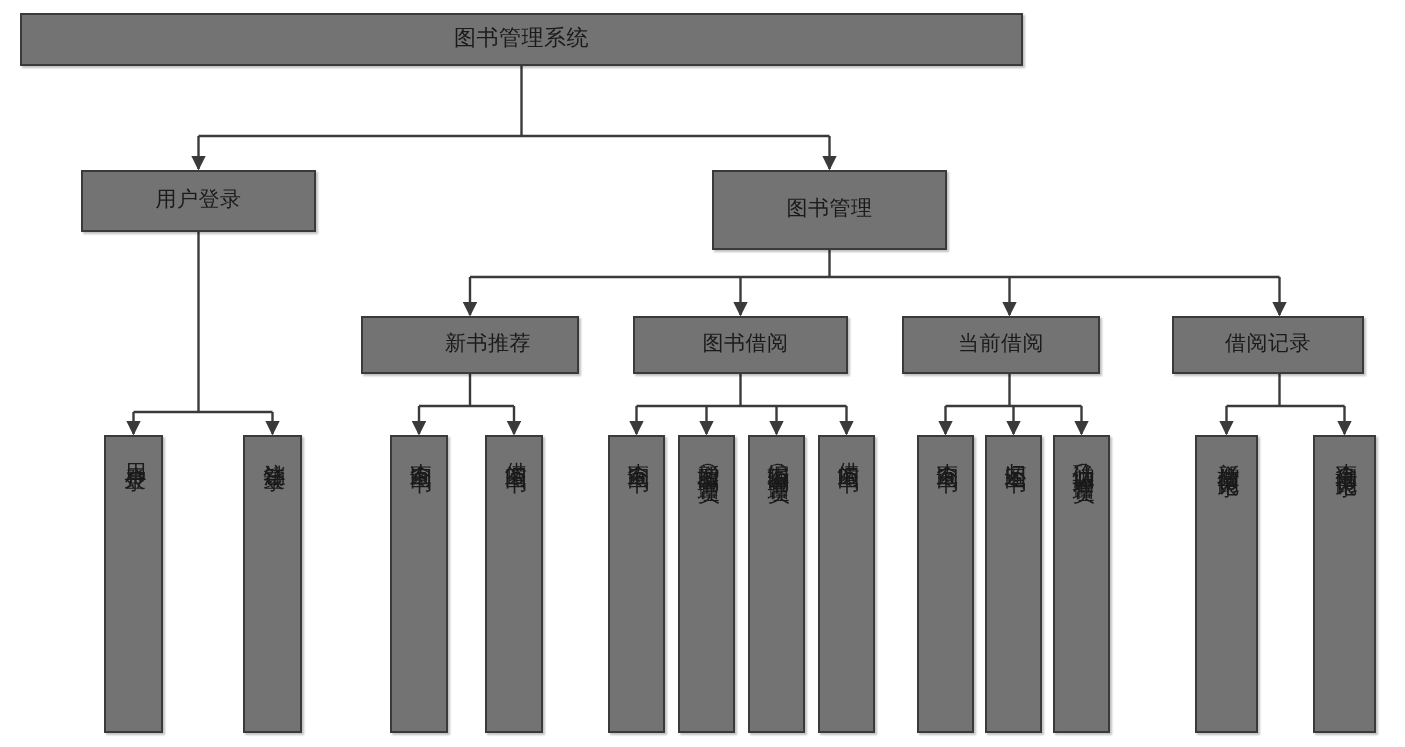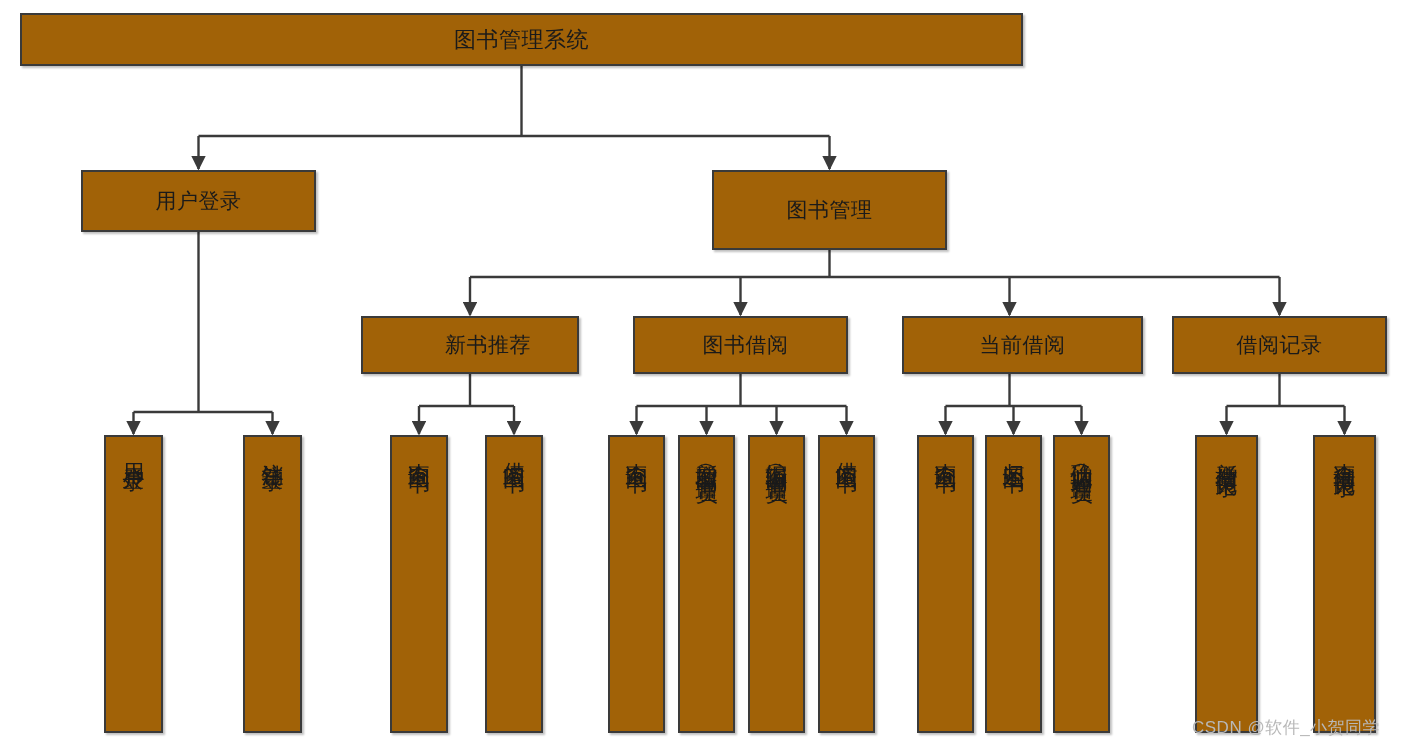--- a/index.html
+++ b/index.html
@@ -21,27 +21,28 @@
     position: absolute;
     left: 0;
     top: 0;
     width: 1405px;
     height: 747px;
     pointer-events: none;
   }
   .node {
     position: absolute;
     box-sizing: border-box;
-    background: #a16207;
+    background: #737373;
     border: 2px solid #3a3a3a;
     box-shadow: 2px 2px 2px rgba(0,0,0,0.25);
     display: flex;
     align-items: center;
     justify-content: center;
     color: #1a1a1a;
+    font-family: Liberation Mono, monospace;
   }
   .node .label {
     display: block;
     text-align: center;
     line-height: 1.05;
     white-space: pre-wrap;
   }
   .node.horizontal .label {
     writing-mode: horizontal-tb;
     font-size: 21px;
@@ -124,24 +125,24 @@
       </div>
       <div class="node horizontal" style="left: 712px; top: 170px; width: 235px; height: 80px;">
         <span class="label">图书管理</span>
       </div>
       <div class="node horizontal" style="left: 361px; top: 316px; width: 218px; height: 58px; padding-left: 36px;">
         <span class="label">新书推荐</span>
       </div>
       <div class="node horizontal" style="left: 633px; top: 316px; width: 215px; height: 58px; padding-left: 10px;">
         <span class="label">图书借阅</span>
       </div>
-      <div class="node horizontal" style="left: 902px; top: 316px; width: 241px; height: 58px;">
+      <div class="node horizontal" style="left: 902px; top: 316px; width: 198px; height: 58px;">
         <span class="label">当前借阅</span>
       </div>
-      <div class="node horizontal" style="left: 1172px; top: 316px; width: 215px; height: 58px;">
+      <div class="node horizontal" style="left: 1172px; top: 316px; width: 192px; height: 58px;">
         <span class="label">借阅记录</span>
       </div>
       <div class="node vertical" style="left: 104px; top: 435px; width: 59px; height: 298px;">
         <span class="label">用户登录</span>
       </div>
       <div class="node vertical" style="left: 243px; top: 435px; width: 59px; height: 298px;">
         <span class="label">注销登录</span>
       </div>
       <div class="node vertical" style="left: 390px; top: 435px; width: 58px; height: 298px;">
         <span class="label">查询图书</span>
@@ -170,14 +171,13 @@
       <div class="node vertical" style="left: 1053px; top: 435px; width: 57px; height: 298px;">
         <span class="label">确认归还（管理员）</span>
       </div>
       <div class="node vertical" style="left: 1195px; top: 435px; width: 63px; height: 298px;">
         <span class="label">新增借阅记录</span>
       </div>
       <div class="node vertical" style="left: 1313px; top: 435px; width: 63px; height: 298px;">
         <span class="label">查询借阅记录</span>
       </div>
     </div>
-  <div class="watermark" style="left: 1192px; top: 716px; color: rgb(184, 184, 184);">CSDN @软件_小贺同学</div>
 </div>
 
 </body></html>

